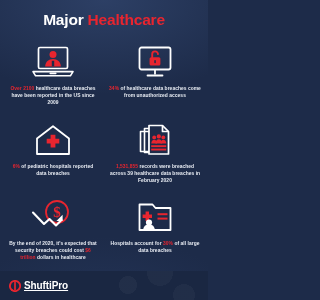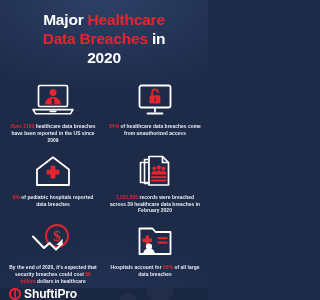--- a/index.html
+++ b/index.html
@@ -86,31 +86,30 @@
     width:120px; height:70px;
     background:
       radial-gradient(circle 9px at 30px 30px, rgba(255,255,255,.035) 98%, transparent 100%),
       radial-gradient(circle 13px at 62px 18px, rgba(255,255,255,.03) 98%, transparent 100%),
       radial-gradient(circle 11px at 86px 40px, rgba(255,255,255,.03) 98%, transparent 100%),
       radial-gradient(circle 7px at 48px 52px, rgba(255,255,255,.025) 98%, transparent 100%);
     pointer-events:none;
   }
   .logo{ display:flex; align-items:center; gap:3px; }
   .logo-text{
-    font-size:12px; font-weight:bold; color:#ffffff; letter-spacing:-.1px;
+    font-size:10px; font-weight:bold; color:#ffffff; letter-spacing:-.1px;text-decoration:underline;
   }
 </style>
 </head>
 <body>
 
 <div class="poster">
 
   <div class="title-wrap">
     <div class="title"><span class="wht">Major </span><span class="red">Healthcare</span></div>
-    <div class="title"><span class="red">Data Breaches</span><span class="wht"> in 2020</span></div>
   </div>
 
   <div class="grid">
 
     <div class="cell">
       <div class="icon-box">
         <svg width="44" height="34" viewBox="0 0 44 34">
           <rect x="7.5" y="2.5" width="29" height="21" rx="1.4" fill="none" stroke="#ffffff" stroke-width="1.7"></rect>
           <path d="M2 26.6h40l-2.6 4.2H4.6z" fill="none" stroke="#ffffff" stroke-width="1.6" stroke-linejoin="round"></path>
           <rect x="18.5" y="27.6" width="7" height="1.6" rx=".7" fill="#ffffff"></rect>

